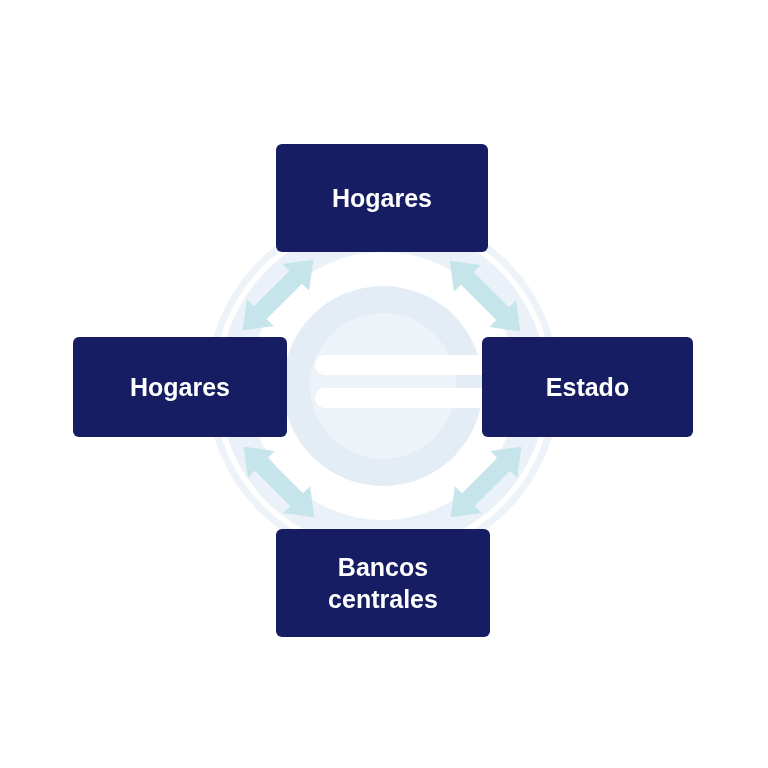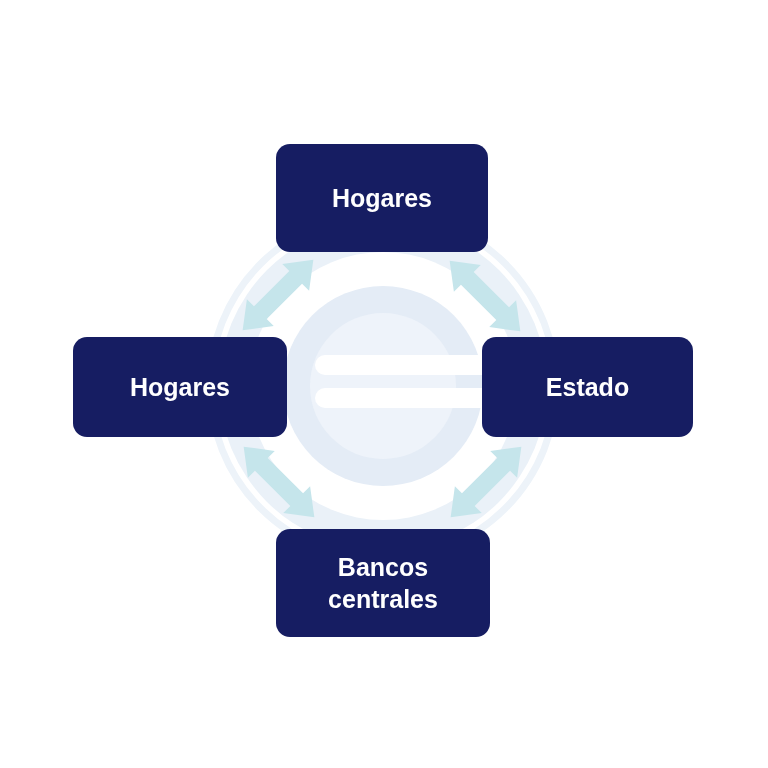--- a/index.html
+++ b/index.html
@@ -18,21 +18,21 @@
   .center-graphic {
     position: absolute;
     left: 0;
     top: 0;
     width: 768px;
     height: 768px;
   }
   .node {
     position: absolute;
     background: #161d62;
-    border-radius: 14px;
+    border-radius: 6px;
     color: #ffffff;
     font-weight: bold;
     font-size: 25px;
     line-height: 1.3;
     display: flex;
     align-items: center;
     justify-content: center;
     text-align: center;
   }
   .node-hogares   { left: 276px; top: 144px; width: 212px; height: 108px; }

